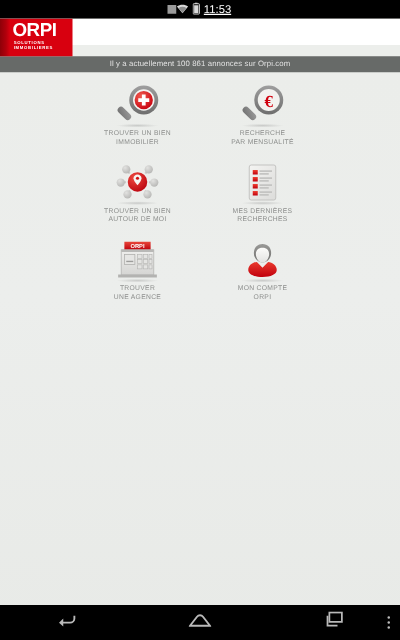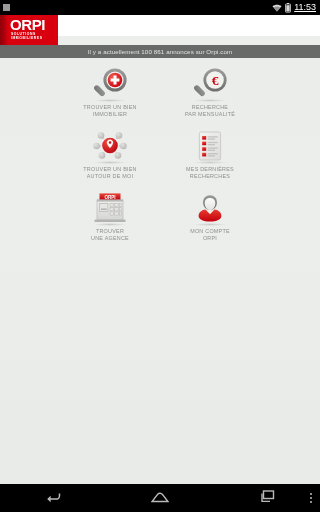--- a/index.html
+++ b/index.html
@@ -7,21 +7,21 @@
   body {
     font-family:"Liberation Sans", sans-serif;
     background:#eceeeb;
     overflow:hidden;
     position:relative;
   }
 
   
   .statusbar {
     height:15px; background:#000; color:#fff;
-    display:flex; align-items:center; justify-content:space-between;
+    display:flex; align-items:center; justify-content:center;
     padding:0 4px 0 3px;
     text-decoration:underline;
   }
   .sb-left { display:flex; align-items:center; gap:3px; }
   .sb-right { display:flex; align-items:center; gap:3px; }
   .sb-sq { width:7px; height:7px; background:#9a9a9a; display:block; }
   .sb-clock { font-size:9px; line-height:9px; letter-spacing:0px; color:#fff; }
   .wifi-ico { display:block; }
   .batt-ico { display:block; }
 

